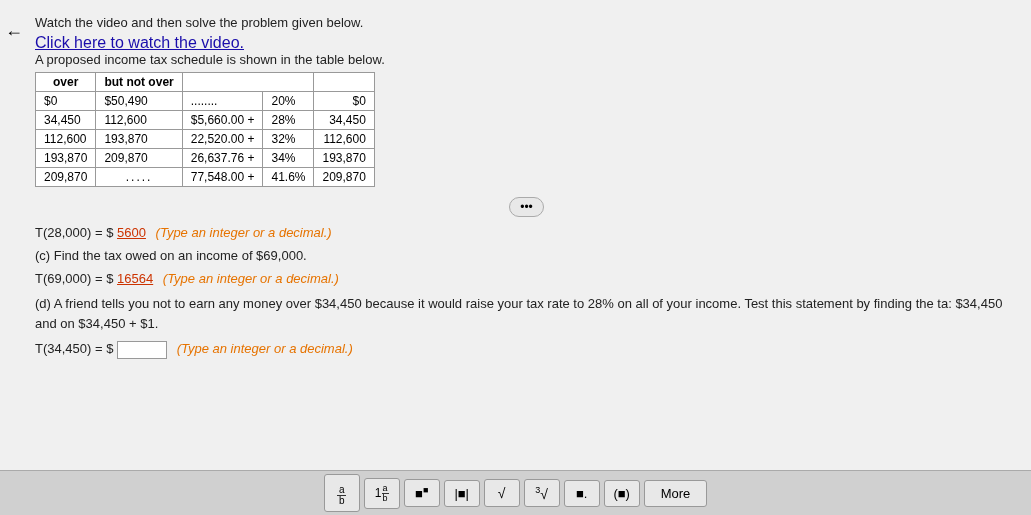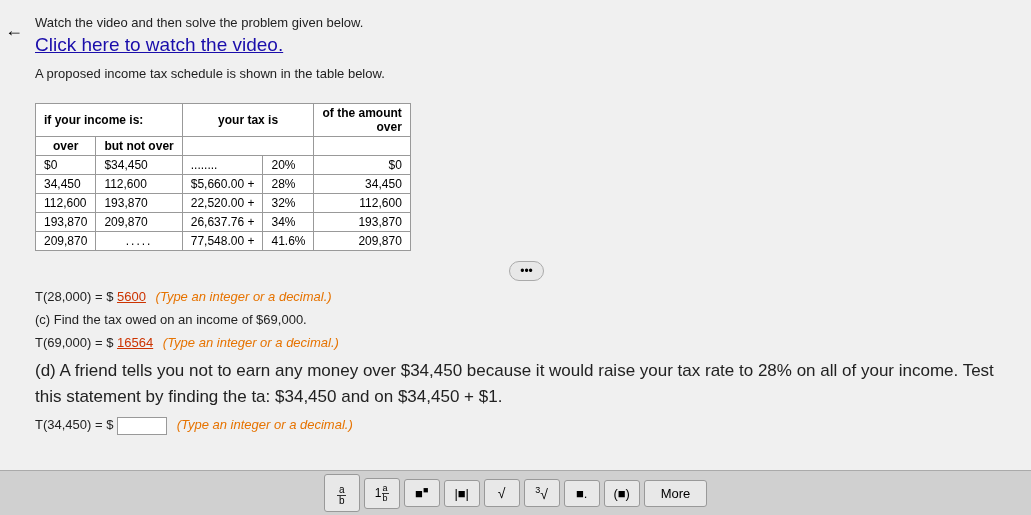--- a/index.html
+++ b/index.html
@@ -38,29 +38,28 @@
     .watch-instruction {
       font-size: 13px;
       color: #222;
       margin-bottom: 4px;
     }
 
     .watch-link {
       color: #1a0dab;
       text-decoration: underline;
       cursor: pointer;
-      font-size: 19px;
-      margin-bottom: 10px;
+      font-size: 16px;
       display: inline-block;
     }
 
     .table-intro {
       font-size: 13px;
       color: #222;
-      margin-bottom: 22px;
+      margin-bottom: 5px;
     }
 
     .tax-table {
       border-collapse: collapse;
       font-size: 12px;
       margin-bottom: 10px;
     }
 
     .tax-table td, .tax-table th {
       border: 1px solid #999;
@@ -161,21 +160,21 @@
       padding: 5px 16px;
       cursor: pointer;
       font-size: 13px;
     }
 
     table.tax-table .of-amount-header {
       text-align: right;
     }
 
     .long-problem-text {
-      font-size: 17px;
+      font-size: 13px;
       color: #222;
       margin-bottom: 8px;
       line-height: 1.5;
     }
   </style>
 </head>
 <body>
 
 <div class="main-container">
   <div class="left-arrow">
@@ -184,34 +183,29 @@
 
   <div class="content-area">
 
     <div class="watch-instruction">Watch the video and then solve the problem given below.</div>
     <a class="watch-link">Click here to watch the video.</a>
 
     <div class="table-intro">A proposed income tax schedule is shown in the table below.</div>
 
     <table class="tax-table">
       <tbody>
-          <tr class="header-row">
-        <td colspan="2" style="text-align:left;">if your income is:</td>
-        <td colspan="2" style="text-align:center;">your tax is</td>
-        <td class="of-amount-header">of the amount<br>over</td>
-      </tr>
       <tr class="header-row">
         <td>over</td>
         <td>but not over</td>
         <td colspan="2"></td>
         <td></td>
       </tr>
       <tr class="data-row">
         <td>$0</td>
-        <td>$34,450</td>
+        <td>$50,490</td>
         <td>........</td>
         <td>20%</td>
         <td class="right-align">$0</td>
       </tr>
       <tr class="data-row">
         <td>34,450</td>
         <td>112,600</td>
         <td>$5,660.00 +</td>
         <td>28%</td>
         <td class="right-align">34,450</td>

